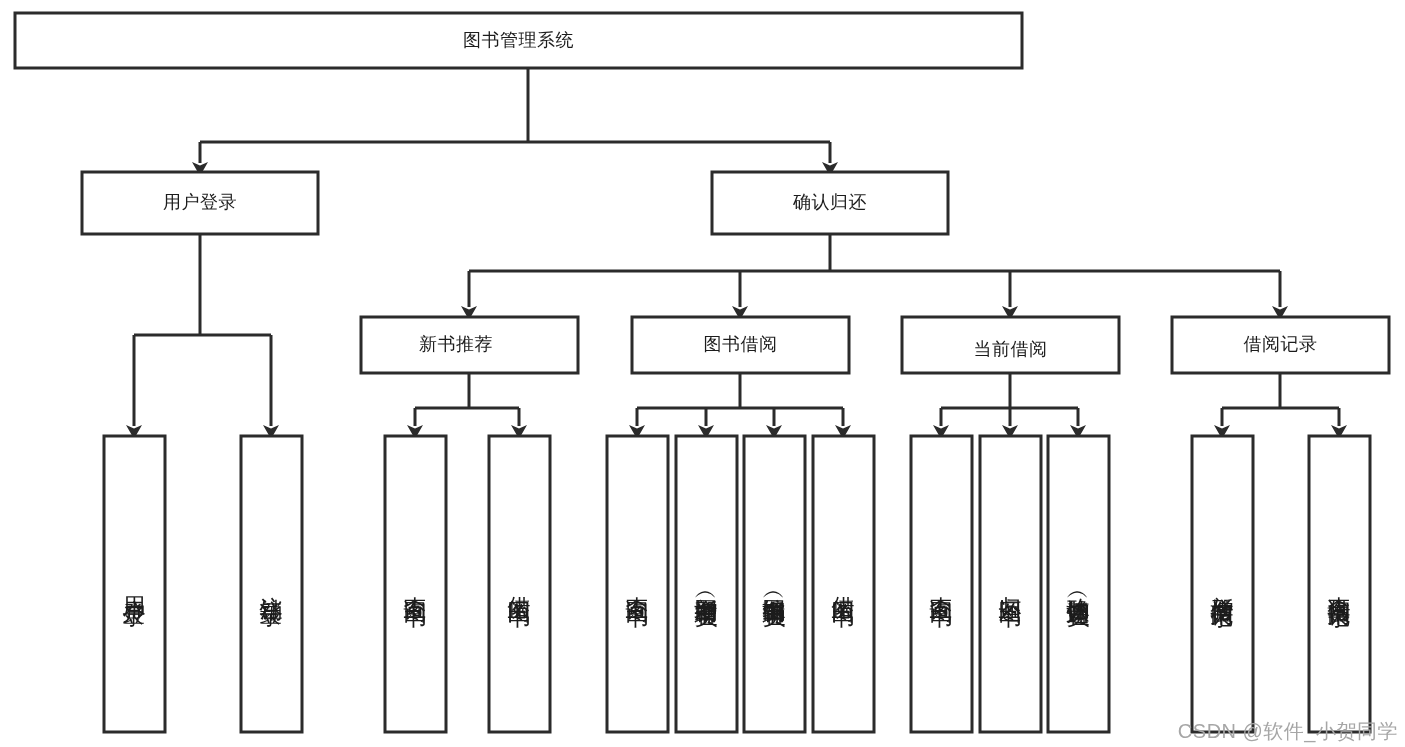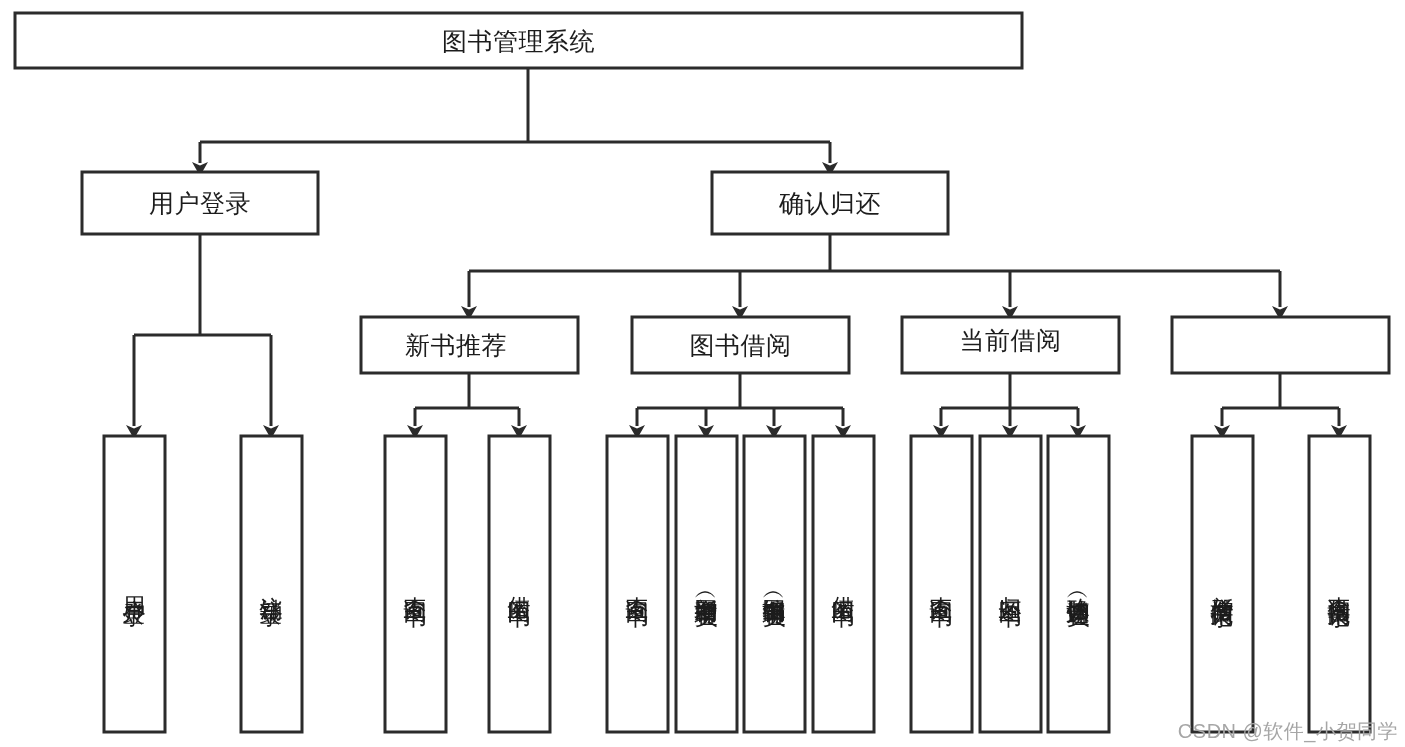--- a/index.html
+++ b/index.html
@@ -40,21 +40,21 @@
   .arrow-head {
     fill: #2b2b2b;
     stroke: none;
   }
   .node-label-h {
     position: absolute;
     display: flex;
     align-items: center;
     justify-content: center;
     color: #1c1c1c;
-    font-size: 25px;
+    font-size: 18px;
     letter-spacing: 0.5px;
     line-height: 1.2;
     white-space: nowrap;
     pointer-events: none;
   }
   .node-label-v {
     position: absolute;
     display: flex;
     align-items: center;
     justify-content: center;
@@ -157,21 +157,22 @@
     <rect class="node-box" x="1309" y="436" width="61" height="296"></rect>
   </svg>
 
   <div class="node-label-h" style="left:15px; top:13px; width:1007px; height:55px;">图书管理系统</div>
 
   <div class="node-label-h" style="left:82px; top:172px; width:236px; height:62px;">用户登录</div>
   <div class="node-label-h" style="left:712px; top:172px; width:236px; height:62px;">确认归还</div>
 
   <div class="node-label-h" style="left:361px; top:317px; width:190px; height:56px;">新书推荐</div>
   <div class="node-label-h" style="left:632px; top:317px; width:217px; height:56px;">图书借阅</div>
-  <div class="node-label-h" style="left:902px; top:317px; width:217px; height:45px;">当前借阅</div>
+  <div class="node-label-h" style="left:902px; top:327px; width:217px; height:45px;">当前借阅</div>
+  <div class="node-label-h" style="left:1172px; top:317px; width:217px; height:56px;">借阅记录</div>
 
   <div class="node-label-v" style="left:104px; top:436px; width:61px; height:296px;">用户登录</div>
   <div class="node-label-v" style="left:241px; top:436px; width:61px; height:296px;">注销登录</div>
 
   <div class="node-label-v" style="left:385px; top:436px; width:61px; height:296px;">查询图书</div>
   <div class="node-label-v" style="left:489px; top:436px; width:61px; height:296px;">借阅图书</div>
 
   <div class="node-label-v" style="left:607px; top:436px; width:61px; height:296px;">查询图书</div>
   <div class="node-label-v" style="left:676px; top:436px; width:61px; height:296px; letter-spacing:1px;">新增图书（管理员）</div>
   <div class="node-label-v" style="left:744px; top:436px; width:61px; height:296px; letter-spacing:1px;">编辑图书（管理员）</div>

